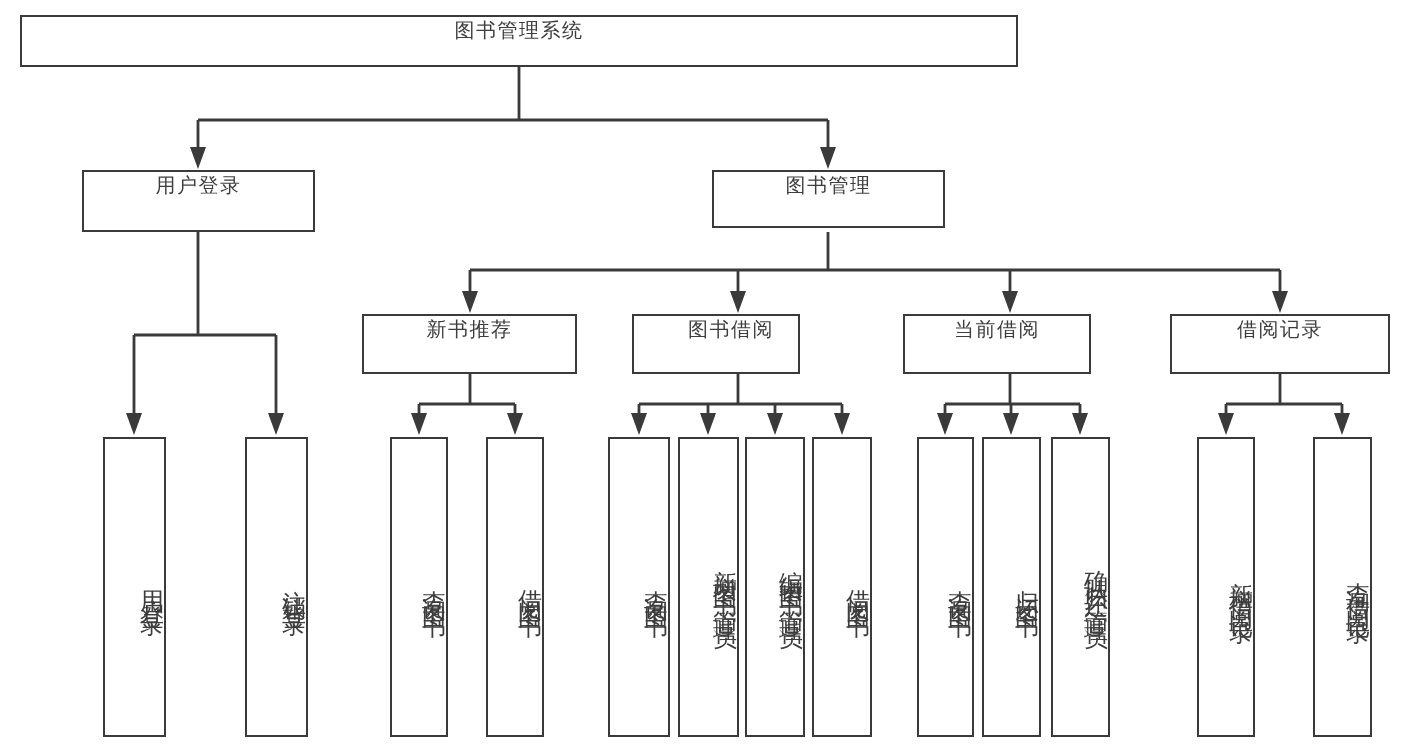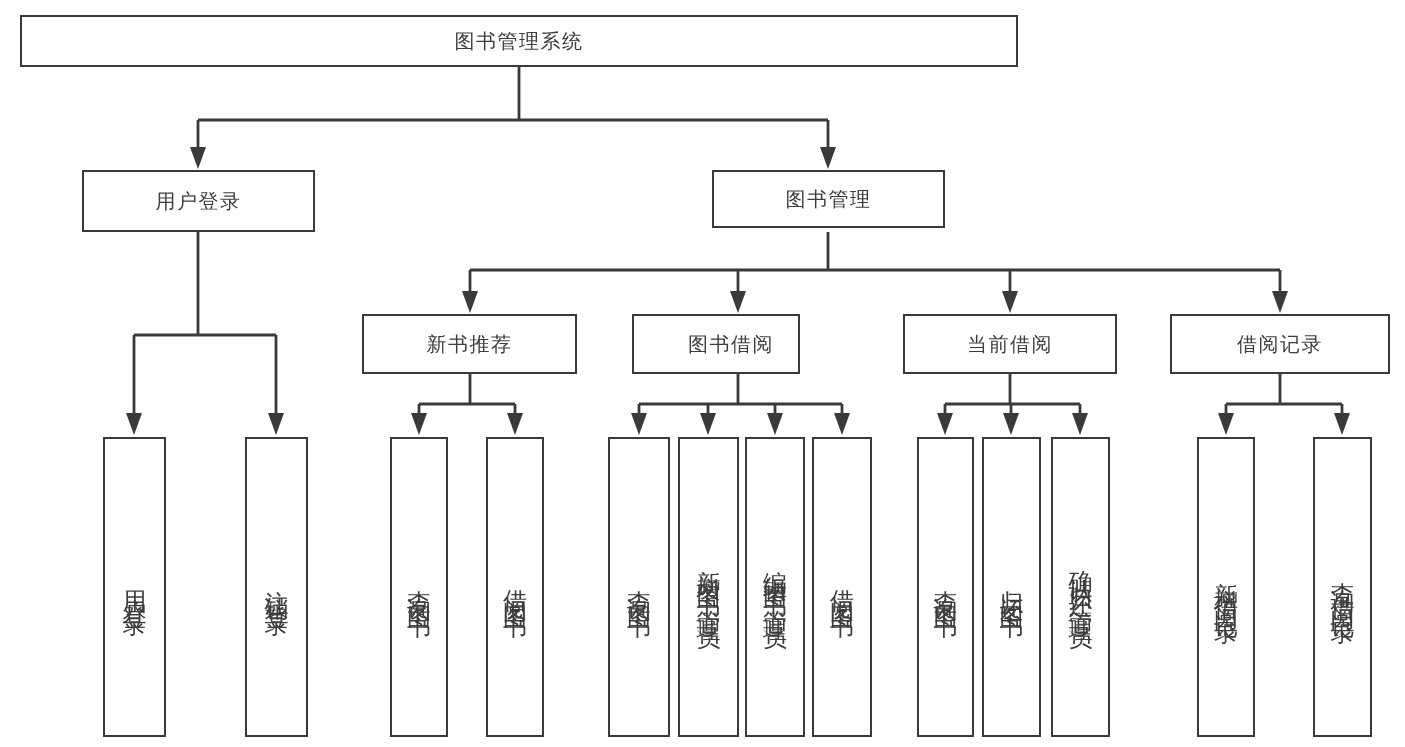--- a/index.html
+++ b/index.html
@@ -9,21 +9,21 @@
     position:relative; width:1405px; height:747px;
     background:var(--page-background,#ffffff); overflow:hidden;
     color:var(--text,#3d3d3d);
   }
   .connectors { position:absolute; left:0; top:0; width:1405px; height:747px; }
   .connectors path { stroke:var(--line,#3a3a3a); stroke-width:2.8; fill:none; }
   .connectors polygon { fill:var(--line,#3a3a3a); }
   .box {
     position:absolute; background:var(--box-background,#ffffff);
     border:2.5px solid var(--line,#3a3a3a);
-    display:flex; align-items:center; justify-content:center;
+    display:flex; align-items:flex-start; justify-content:center;
     color:var(--text,#3d3d3d);
   }
   .h-label { font-size:20px; letter-spacing:1.5px; white-space:nowrap; }
   .leaf {
     writing-mode:vertical-rl; text-orientation:mixed;
     font-size:24px; letter-spacing:8px; line-height:1;
   }
   .watermark {
     position:absolute; right:6px; bottom:4px;
     font-size:21px; letter-spacing:0.5px;
@@ -81,21 +81,21 @@
   <div class="box" style="left:712px; top:170px; width:233px; height:58px;">
     <span class="h-label">图书管理</span>
   </div>
 
   <div class="box" style="left:362px; top:314px; width:215px; height:60px;">
     <span class="h-label">新书推荐</span>
   </div>
   <div class="box" style="left:632px; top:314px; width:168px; height:60px;padding-left:30px;">
     <span class="h-label">图书借阅</span>
   </div>
-  <div class="box" style="left:903px; top:314px; width:214px; height:60px;">
+  <div class="box" style="left:903px; top:314px; width:188px; height:60px;">
     <span class="h-label">当前借阅</span>
   </div>
   <div class="box" style="left:1170px; top:314px; width:220px; height:60px;">
     <span class="h-label">借阅记录</span>
   </div>
 
   <div class="box leaf" style="left:103px; top:437px; width:63px; height:300px;">
     <span>用户登录</span>
   </div>
   <div class="box leaf" style="left:245px; top:437px; width:63px; height:300px;">

